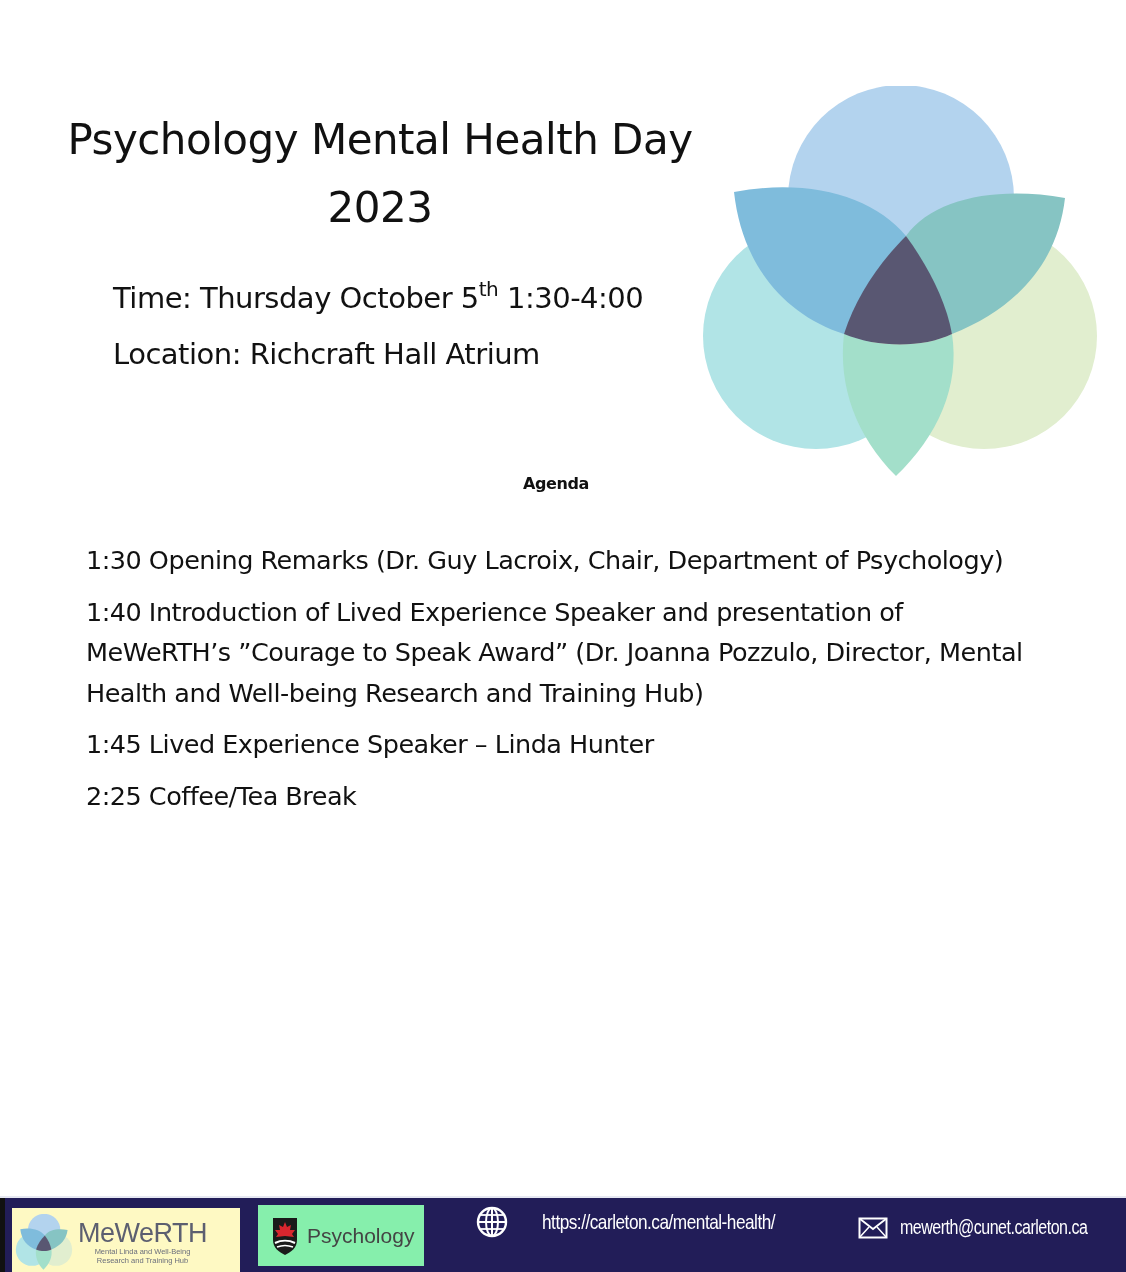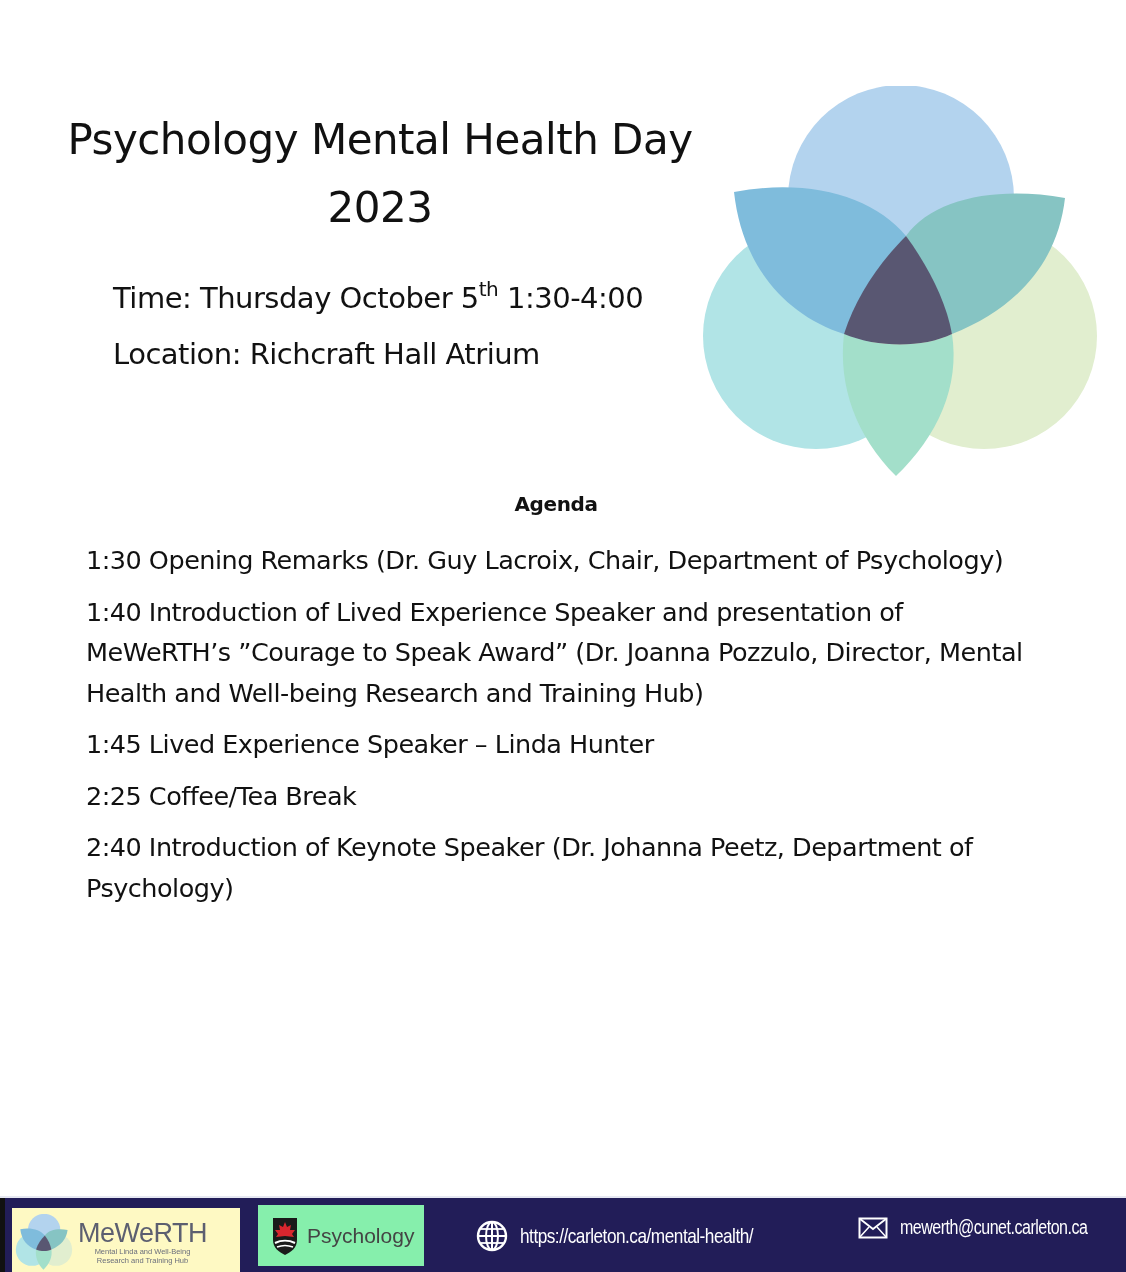--- a/index.html
+++ b/index.html
@@ -37,25 +37,25 @@
     .logo-art {
       position: absolute;
       left: 698px;
       top: 86px;
       width: 404px;
       height: 392px;
     }
     .agenda-heading {
       position: absolute;
       left: 0;
-      top: 492px;
+      top: 474px;
       width: 1112px;
       text-align: center;
       font-weight: bold;
-      font-size: 20px;
+      font-size: 16px;
       letter-spacing: -0.4px;
     }
     .agenda {
       position: absolute;
       left: 86px;
       top: 540px;
       width: 960px;
       list-style: none;
       margin: 0;
       padding: 0;
@@ -124,21 +124,21 @@
       position: absolute;
       top: 20px;
       display: flex;
       align-items: center;
       color: #ffffff;
       font-family: "Liberation Sans Narrow", "Liberation Sans", sans-serif;
       font-size: 21px;
       letter-spacing: -0.6px;
       white-space: nowrap;
     }
-    .contact.url { left: 476px; top: 22px; }
+    .contact.url { left: 476px; top: 8px; gap: 22px; }
     .contact.mail { left: 858px; top: 18px; font-size: 20px; }
     .contact svg { margin-right: 12px; }
     .url-text { transform: scaleX(0.82); transform-origin: left center; display: inline-block; }
     .mail-text { transform: scaleX(0.8); transform-origin: left center; display: inline-block; }
   </style>
 </head>
 <body>
 
 <h1 class="title">
   <span>Psychology Mental Health Day</span><br>
@@ -176,21 +176,20 @@
   </svg>
 </div>
 
 <div class="agenda-heading">Agenda</div>
 
 <ul class="agenda">
   <li>1:30 Opening Remarks (Dr. Guy Lacroix, Chair, Department of Psychology)</li>
   <li>1:40 Introduction of Lived Experience Speaker and presentation of MeWeRTH’s ”Courage to Speak Award” (Dr. Joanna Pozzulo, Director, Mental Health and Well-being Research and Training Hub)</li>
   <li>1:45 Lived Experience Speaker – Linda Hunter</li>
   <li>2:25 Coffee/Tea Break</li>
-  <li>2:40 Introduction of Keynote Speaker (Dr. Johanna Peetz, Department of Psychology)</li>
 </ul>
 
 <div class="footer">
   <div class="edge"></div>
 
   <div class="meworth-box">
     <svg width="60" height="56" viewBox="0 0 404 392">
       <circle cx="203" cy="112" r="113" fill="#b3d3ee"></circle>
       <circle cx="118" cy="250" r="113" fill="#b1e4e6"></circle>
       <circle cx="286" cy="250" r="113" fill="#e1eecf"></circle>

